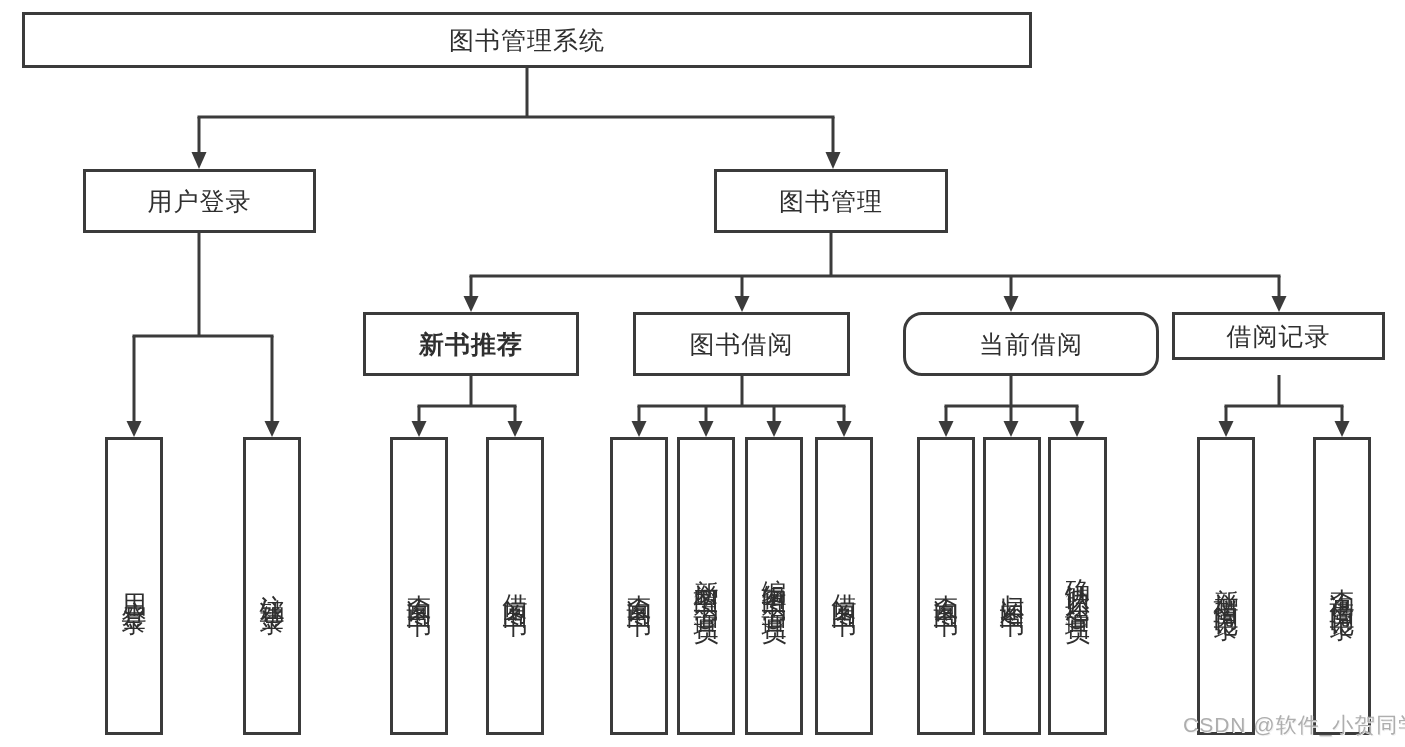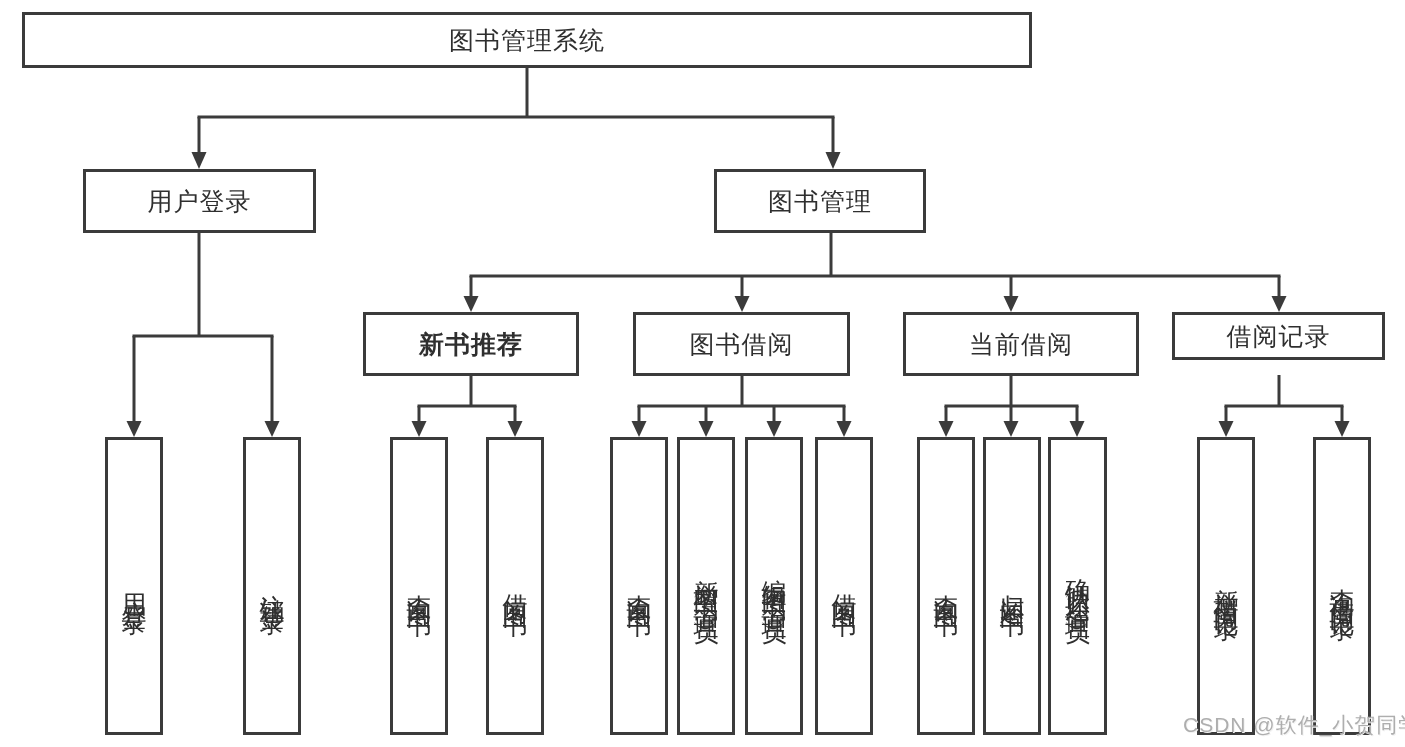--- a/index.html
+++ b/index.html
@@ -95,31 +95,31 @@
     </g>
   </svg>
 
   <div class="box h" style="left:22px;top:12px;width:1010px;height:56px;">
     <span>图书管理系统</span>
   </div>
 
   <div class="box h" style="left:83px;top:169px;width:233px;height:64px;">
     <span>用户登录</span>
   </div>
-  <div class="box h" style="left:714px;top:169px;width:212px;height:64px;">
+  <div class="box h" style="left:714px;top:169px;width:234px;height:64px;">
     <span>图书管理</span>
   </div>
 
   <div class="box h" style="left:363px;top:312px;width:216px;height:64px;font-weight:bold;">
     <span>新书推荐</span>
   </div>
   <div class="box h" style="left:633px;top:312px;width:217px;height:64px;">
     <span>图书借阅</span>
   </div>
-  <div class="box h" style="left:903px;top:312px;width:236px;height:64px;">
+  <div class="box h" style="left:903px;top:312px;width:256px;height:64px;border-radius:19px;">
     <span>当前借阅</span>
   </div>
   <div class="box h" style="left:1172px;top:312px;width:213px;height:48px;">
     <span>借阅记录</span>
   </div>
 
   <div class="box" style="left:105px;top:437px;width:58px;height:298px;">
     <span class="vtext">用户登录</span>
   </div>
   <div class="box" style="left:243px;top:437px;width:58px;height:298px;">

